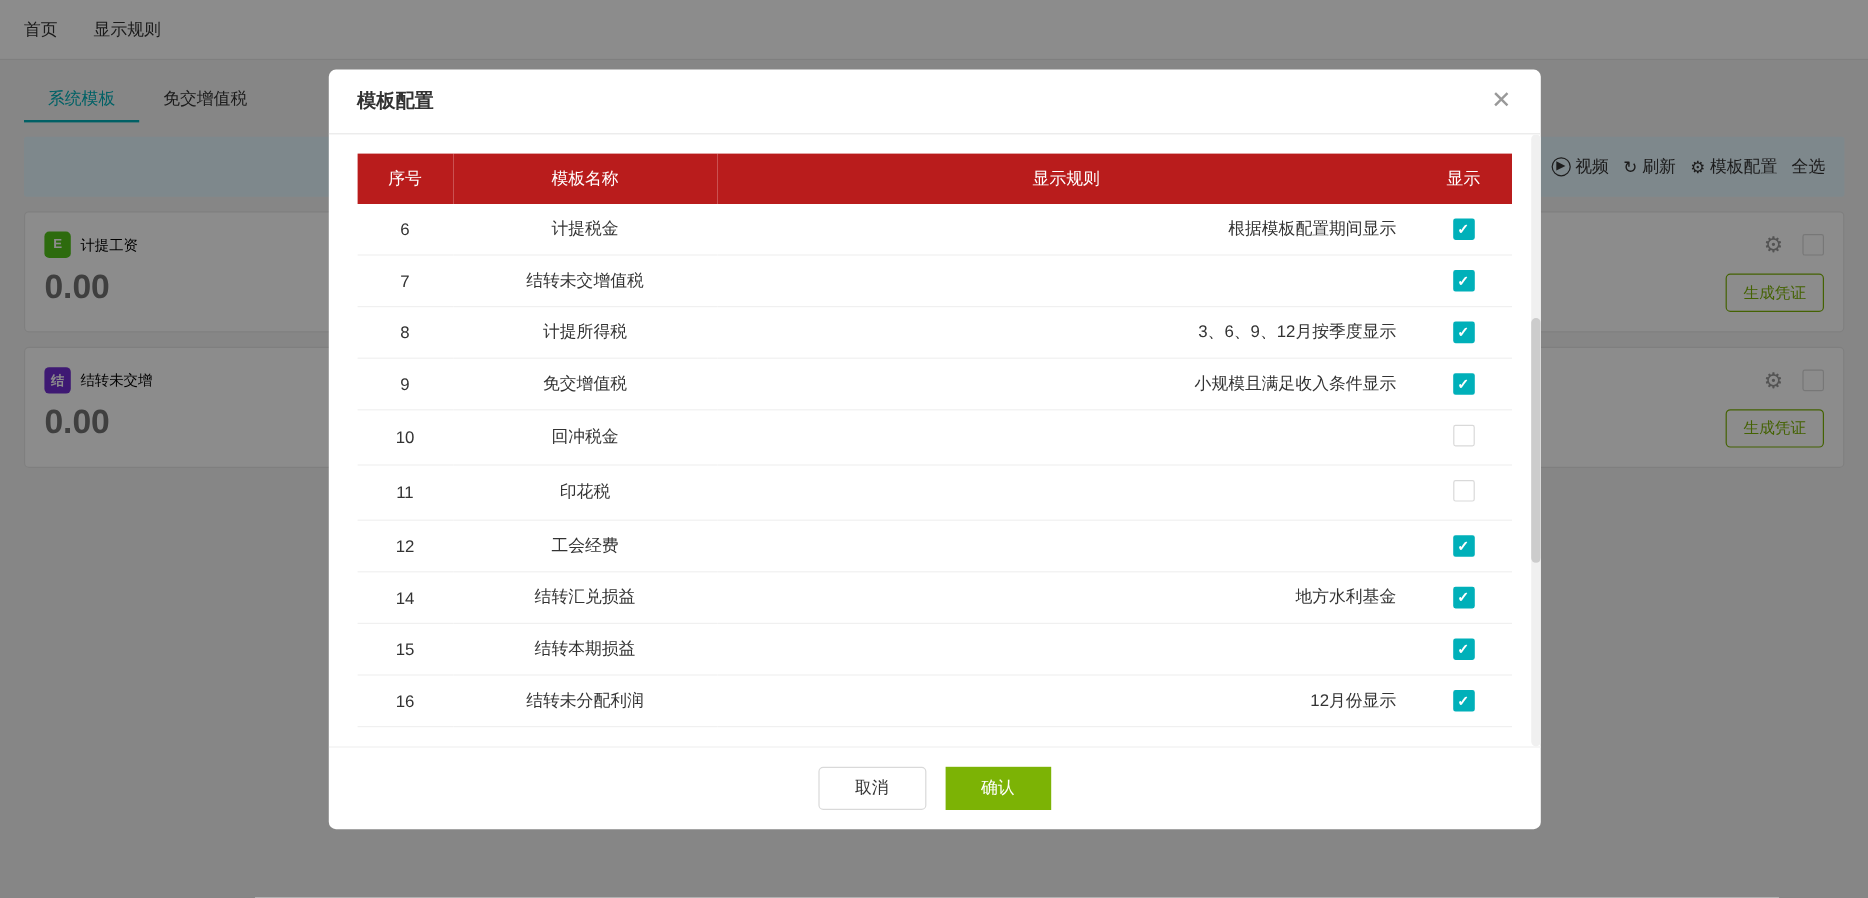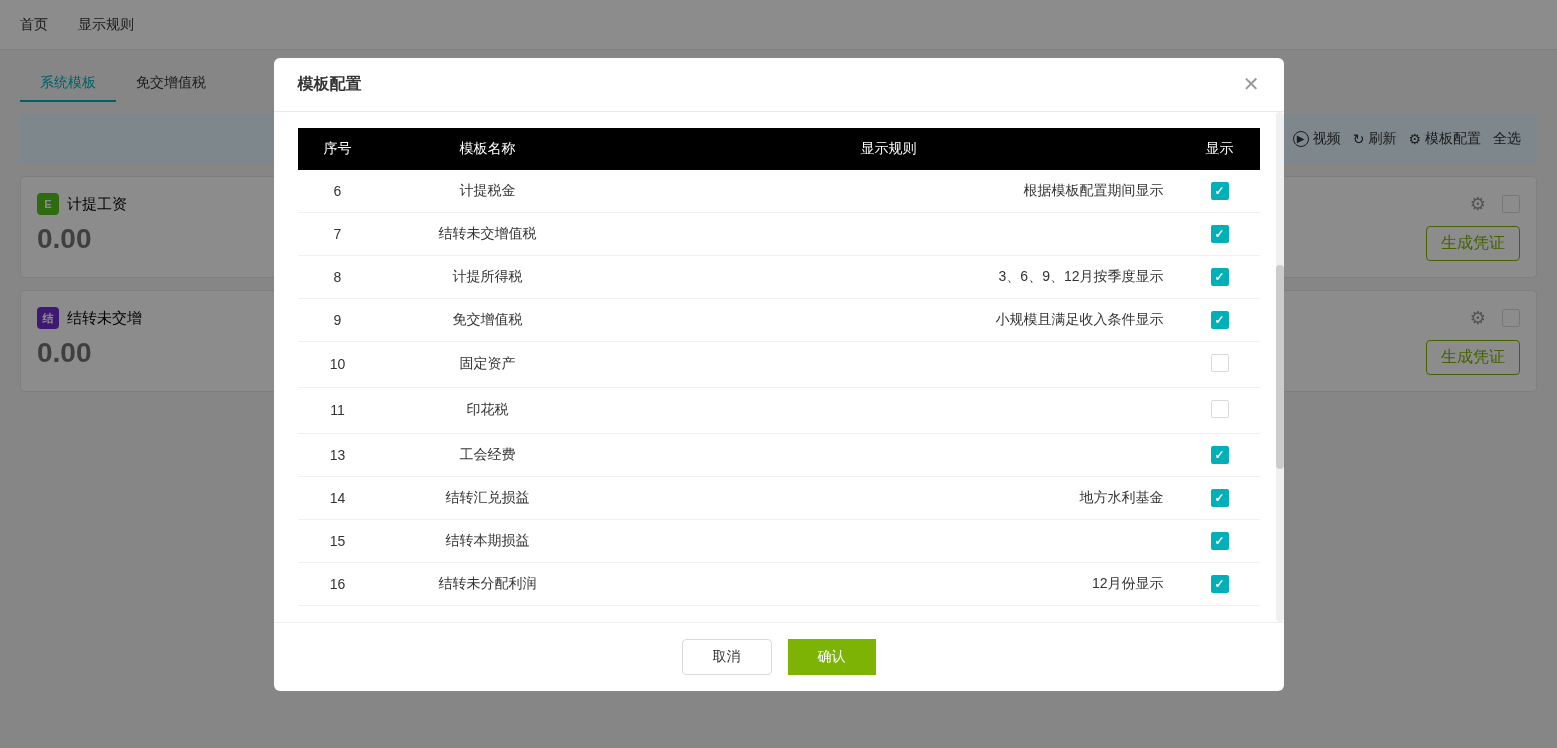--- a/index.html
+++ b/index.html
@@ -98,21 +98,21 @@
     }
 
     .card-header {
       display: flex;
       align-items: center;
       gap: 8px;
       margin-bottom: 8px;
     }
 
     .card-title {
-      font-size: 15px;
+      font-size: 12px;
       font-weight: 500;
     }
 
     .card-value {
       font-size: 28px;
       font-weight: bold;
       color: #737373;
     }
 
     .gear-icon {
@@ -121,21 +121,21 @@
       font-size: 18px;
     }
 
     .btn-generate {
       background: transparent;
       border: 1px solid #7cb305;
       color: #7cb305;
       padding: 6px 14px;
       border-radius: 4px;
       cursor: pointer;
-      font-size: 16px;
+      font-size: 13px;
     }
 
     
     .modal-overlay {
       position: fixed;
       top: 0; left: 0; right: 0; bottom: 0;
       background: rgba(0,0,0,0.45);
       display: flex;
       align-items: center;
       justify-content: center;
@@ -178,21 +178,21 @@
       overflow: auto;
       padding: 16px 24px;
     }
 
     .config-table {
       width: 100%;
       border-collapse: collapse;
     }
 
     .config-table thead tr {
-      background: #000000;
+      background: #b91c1c;
     }
 
     .config-table thead th {
       color: #fff;
       padding: 12px 16px;
       text-align: center;
       font-weight: 500;
       font-size: 14px;
     }
 
@@ -437,32 +437,32 @@
               <td style="text-align: center;"><span class="checkbox-teal"></span></td>
             </tr>
             <tr>
               <td>9</td>
               <td>免交增值税</td>
               <td>小规模且满足收入条件显示</td>
               <td style="text-align: center;"><span class="checkbox-teal"></span></td>
             </tr>
             <tr>
               <td>10</td>
-              <td>固定资产</td>
+              <td>回冲税金</td>
               <td></td>
               <td style="text-align: center;"><span class="checkbox-empty"></span></td>
             </tr>
             <tr>
               <td>11</td>
               <td>印花税</td>
               <td></td>
               <td style="text-align: center;"><span class="checkbox-empty"></span></td>
             </tr>
             <tr>
-              <td>13</td>
+              <td>12</td>
               <td>工会经费</td>
               <td></td>
               <td style="text-align: center;"><span class="checkbox-teal"></span></td>
             </tr>
             <tr>
               <td>14</td>
               <td>结转汇兑损益</td>
               <td>地方水利基金</td>
               <td style="text-align: center;"><span class="checkbox-teal"></span></td>
             </tr>

